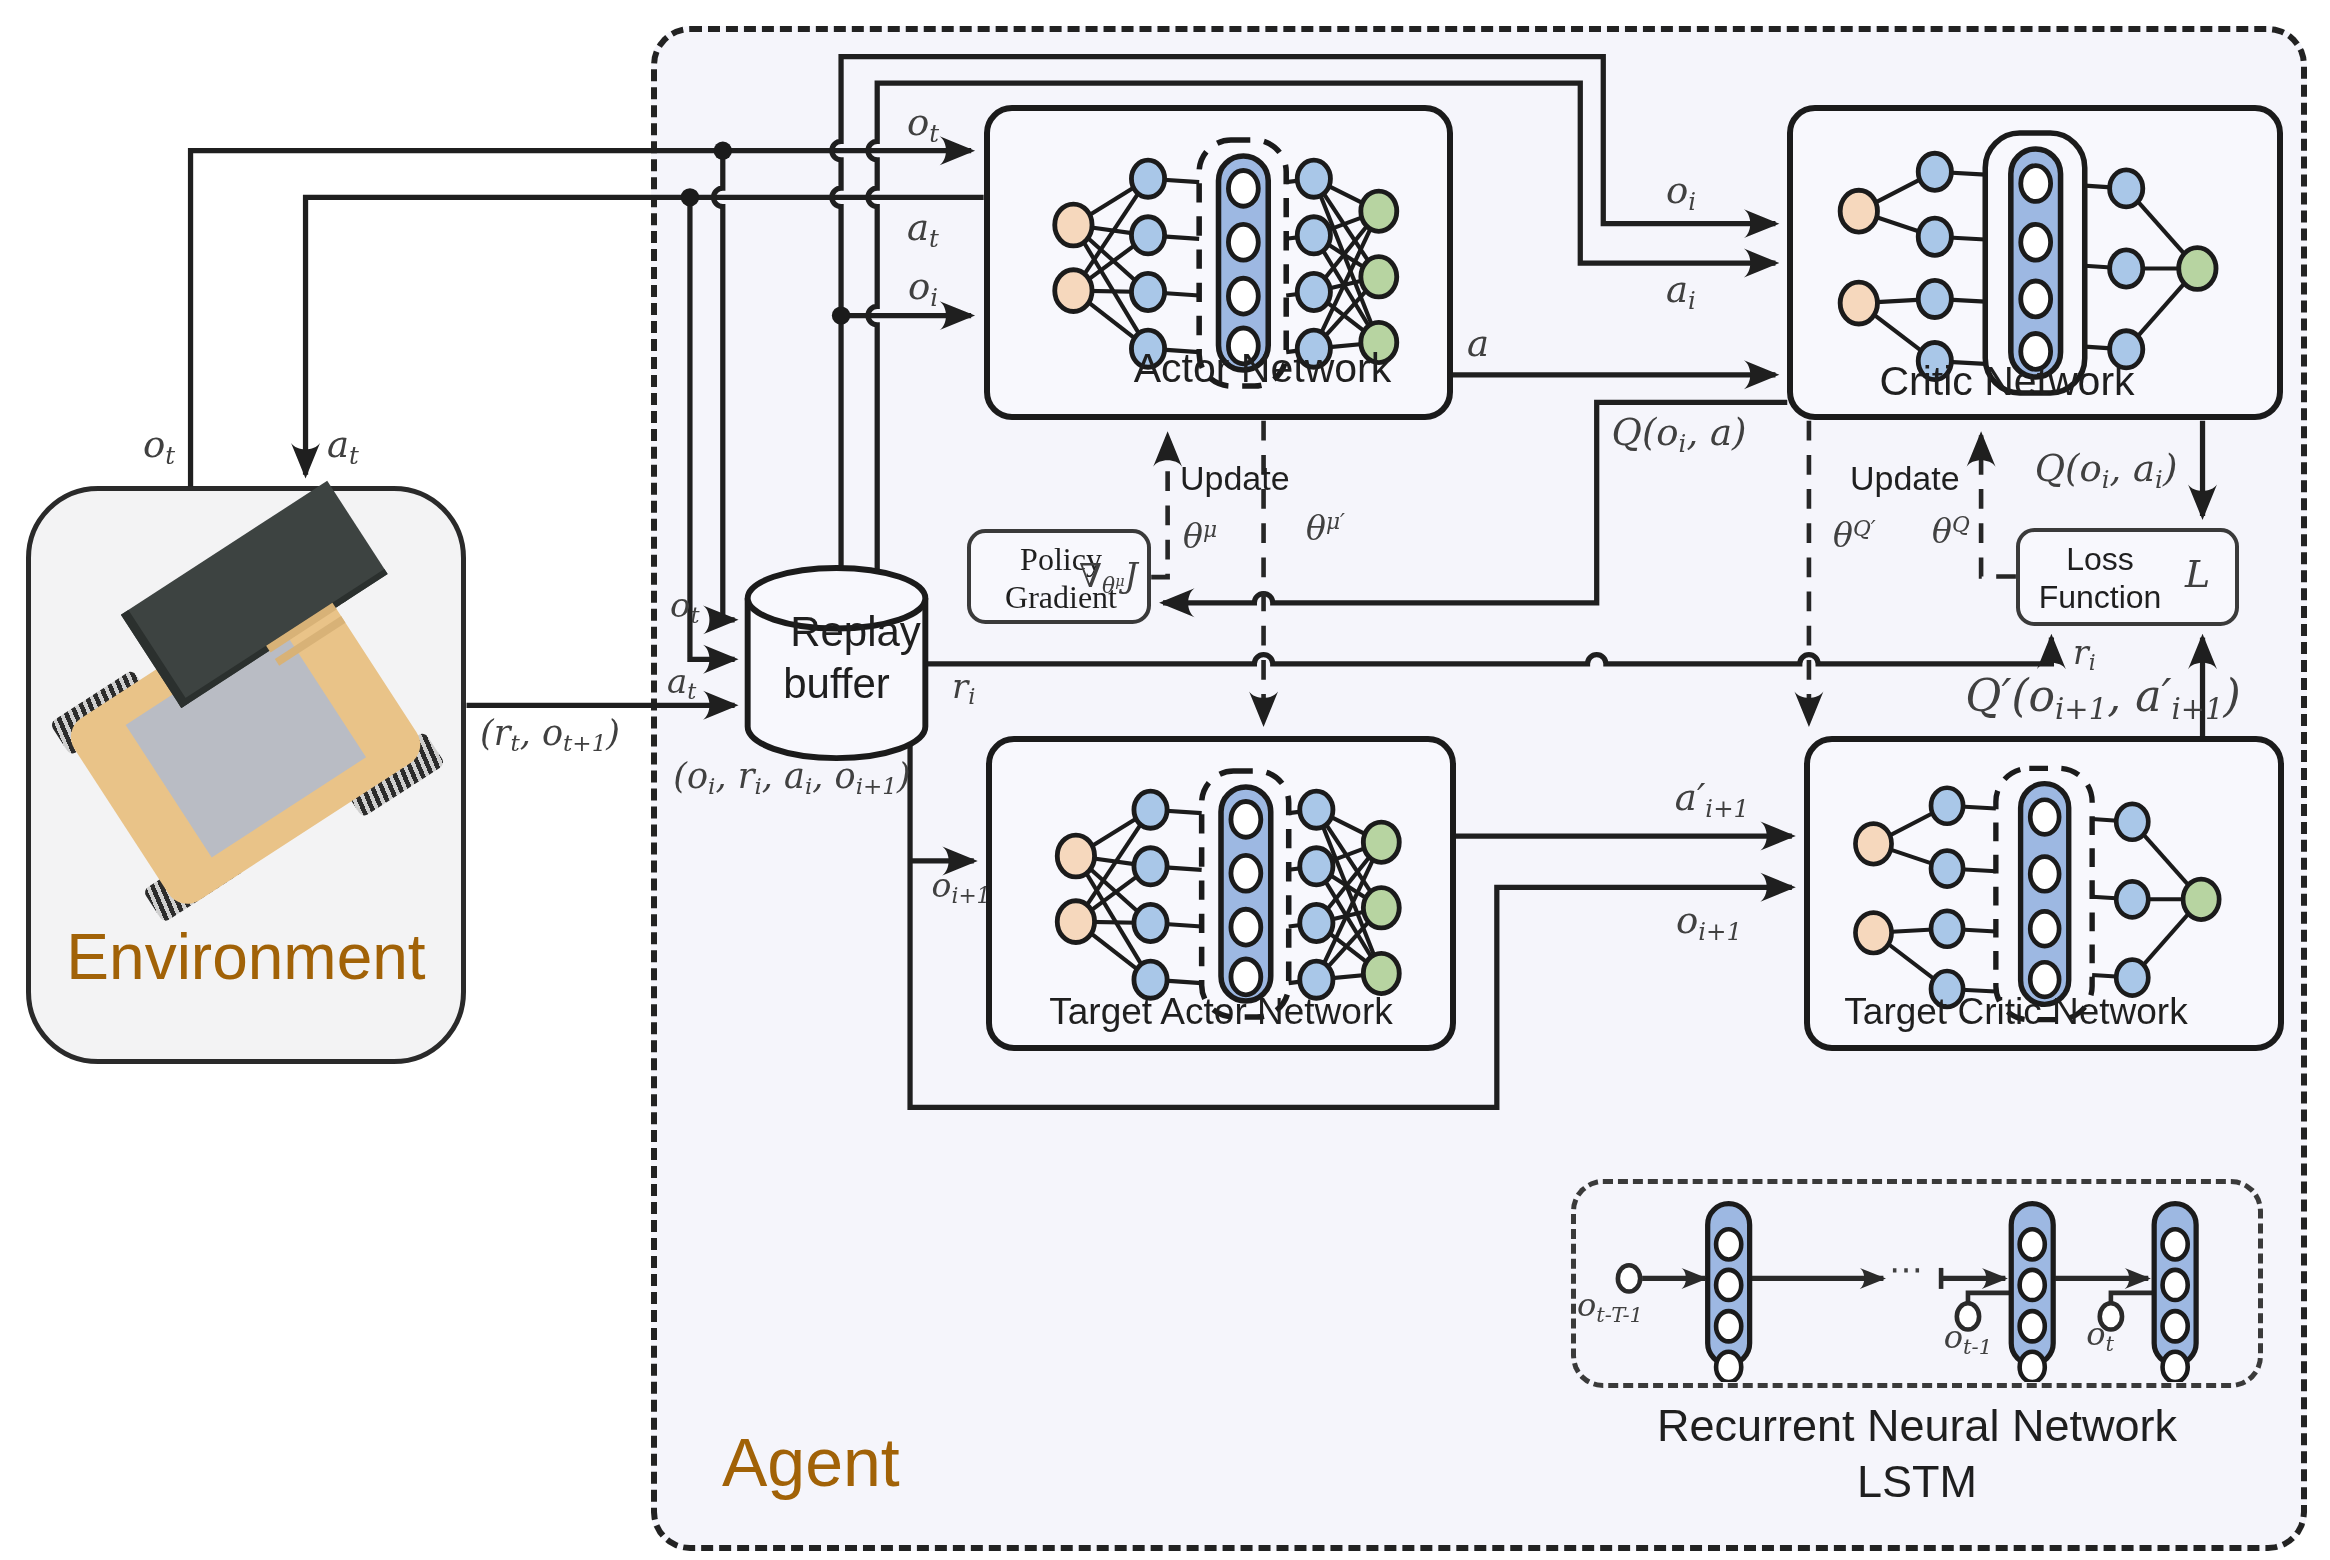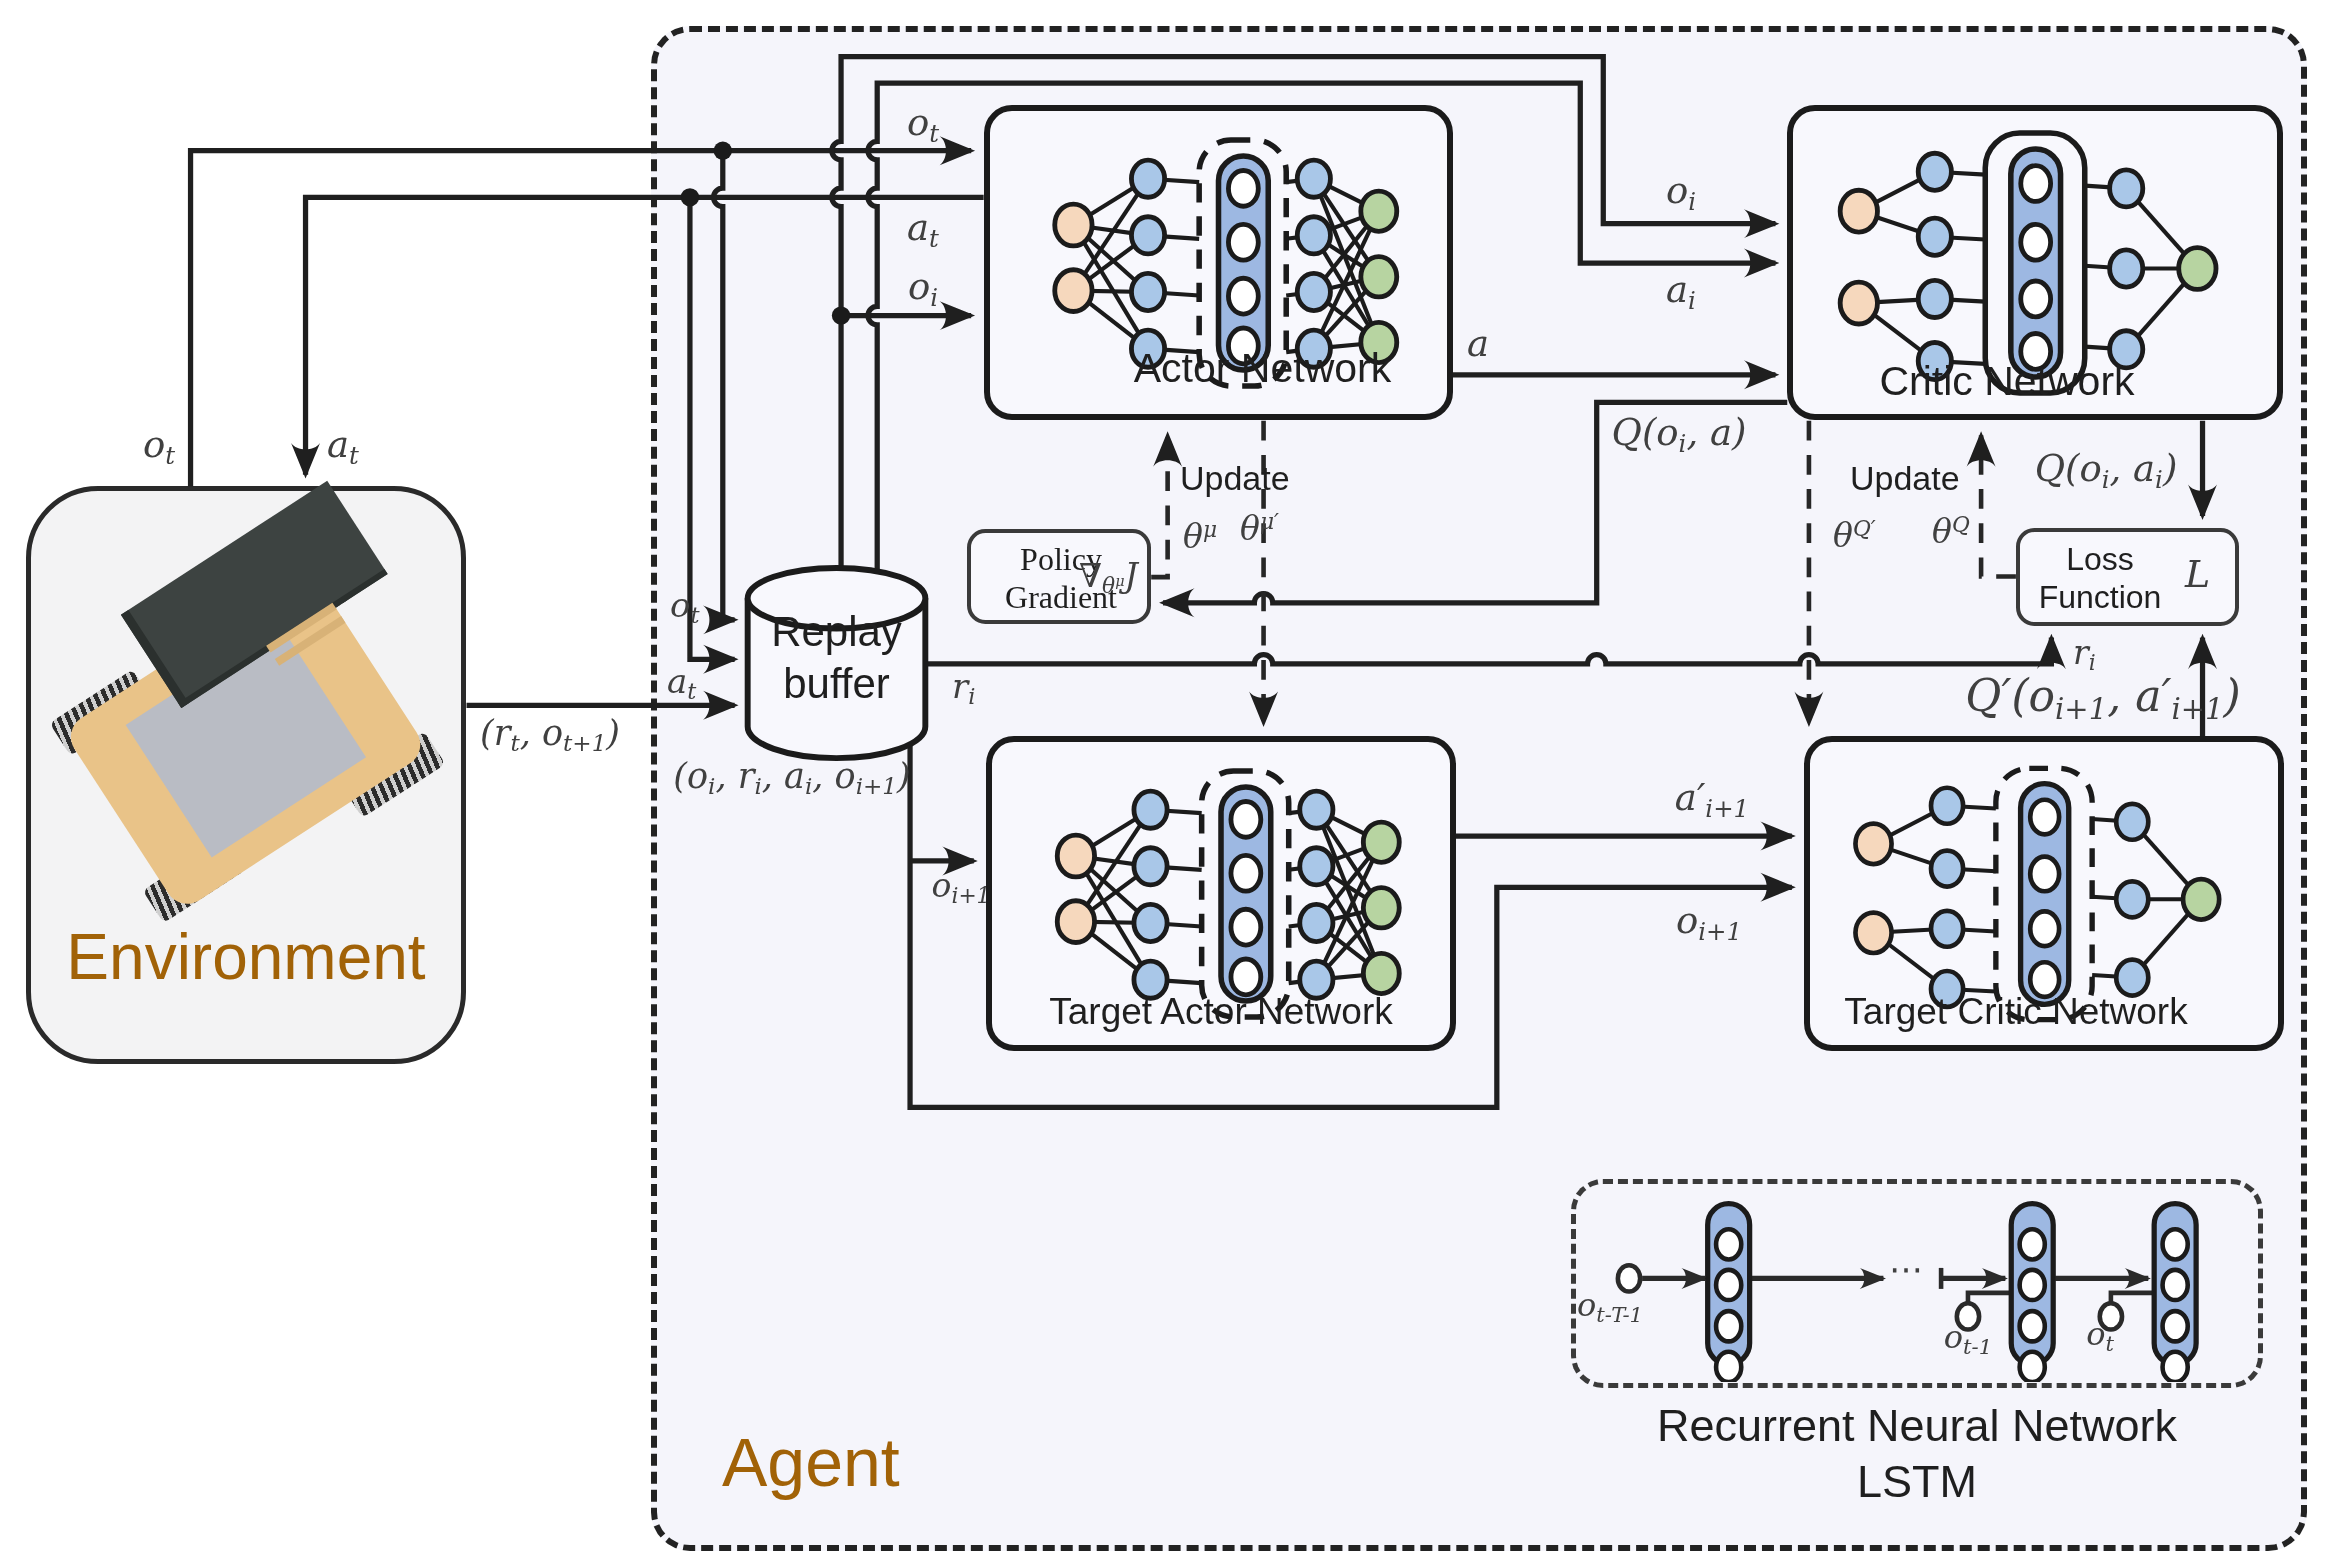--- a/index.html
+++ b/index.html
@@ -284,21 +284,21 @@
 
   <div class="abs cap" style="left:984px;top:345px;width:469px;margin-left:44px;">Actor Network</div>
   <div class="abs cap" style="left:1787px;top:358px;width:440px;">Critic Network</div>
   <div class="abs cap" style="left:986px;top:991px;width:470px;font-size:37px;">Target Actor Network</div>
   <div class="abs cap" style="left:1804px;top:991px;width:424px;font-size:37px;">Target Critic Network</div>
 
   <svg class="abs" style="left:741px;top:562px;" width="191" height="204" viewBox="0 0 290 310">
     <path d="M10,55 L10,250 A135,48 0 0 0 280,250 L280,55" fill="#f8f8fd" stroke="#1b1b1b" stroke-width="9"></path>
     <ellipse cx="145" cy="55" rx="135" ry="46" fill="#f8f8fd" stroke="#1b1b1b" stroke-width="9"></ellipse>
   </svg>
-  <div class="abs cap" style="left:746px;top:608px;width:181px;font-size:42px;">Replay</div>
+  <div class="abs cap" style="left:765px;top:608px;width:181px;font-size:42px;">Replay</div>
   <div class="abs cap" style="left:746px;top:660px;width:181px;font-size:42px;">buffer</div>
 
   <div id="pg-box" class="abs small-box"></div>
   <div class="abs cap-sm" style="left:1005px;top:541px;width:112px;font-family:Liberation Serif, serif;">
     <span>Policy</span><br>
     <span>Gradient</span>
   </div>
   <div class="abs math" style="left:1079px;top:559px;font-size:33px;">∇<sub>θ<sup>μ</sup></sub>J</div>
 
   <div id="loss-box" class="abs small-box"></div>
@@ -364,21 +364,21 @@
   <div class="abs math" style="left:1666px;top:271px;">a<sub>i</sub></div>
   <div class="abs math ctr" style="left:2106px;top:450px;">Q(o<sub>i</sub>, a<sub>i</sub>)</div>
   <div class="abs math" style="left:2073px;top:636px;font-size:33px;">r<sub>i</sub></div>
   <div class="abs math ctr" style="left:2103px;top:674px;font-size:44px;">Q′(o<sub>i+1</sub>, a′<sub>i+1</sub>)</div>
   <div class="abs math ctr" style="left:1712px;top:779px;">a′<sub>i+1</sub></div>
   <div class="abs math ctr" style="left:1709px;top:902px;">o<sub>i+1</sub></div>
   <div class="abs math ctr" style="left:961px;top:869px;font-size:33px;">o<sub>i+1</sub></div>
 
   <div class="abs ui" style="left:1180px;top:459px;">Update</div>
   <div class="abs math" style="left:1183px;top:519px;font-size:33px;">θ<sup>μ</sup></div>
-  <div class="abs math" style="left:1240px;top:511px;font-size:33px;">θ<sup>μ′</sup></div>
+  <div class="abs math" style="left:1306px;top:511px;font-size:33px;">θ<sup>μ′</sup></div>
   <div class="abs ui" style="left:1850px;top:459px;">Update</div>
   <div class="abs math" style="left:1833px;top:518px;font-size:33px;">θ<sup>Q′</sup></div>
   <div class="abs math" style="left:1932px;top:514px;font-size:33px;">θ<sup>Q</sup></div>
 
   <div class="abs math" style="left:1577px;top:1289px;font-size:32px;">o<sub>t-T-1</sub></div>
   <div class="abs math ctr" style="left:1968px;top:1321px;font-size:32px;">o<sub>t-1</sub></div>
   <div class="abs math ctr" style="left:2100px;top:1318px;font-size:32px;">o<sub>t</sub></div>
   <div class="abs math" style="left:1889px;top:1252px;font-size:34px;font-style:normal;">⋯</div>
 
 </div>

